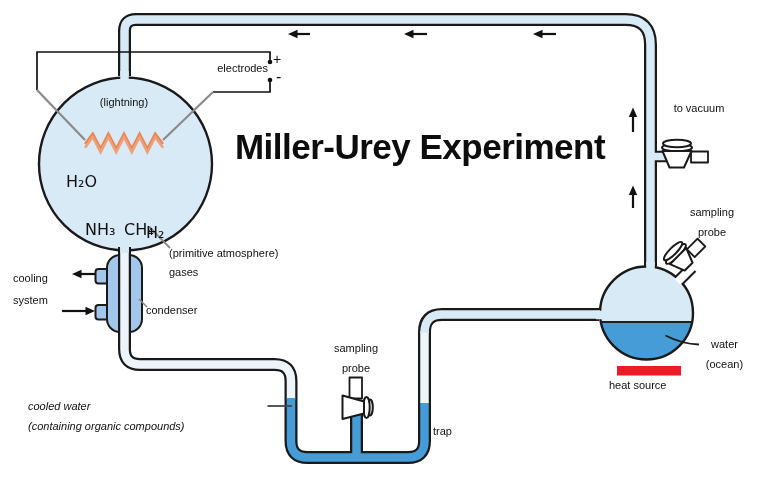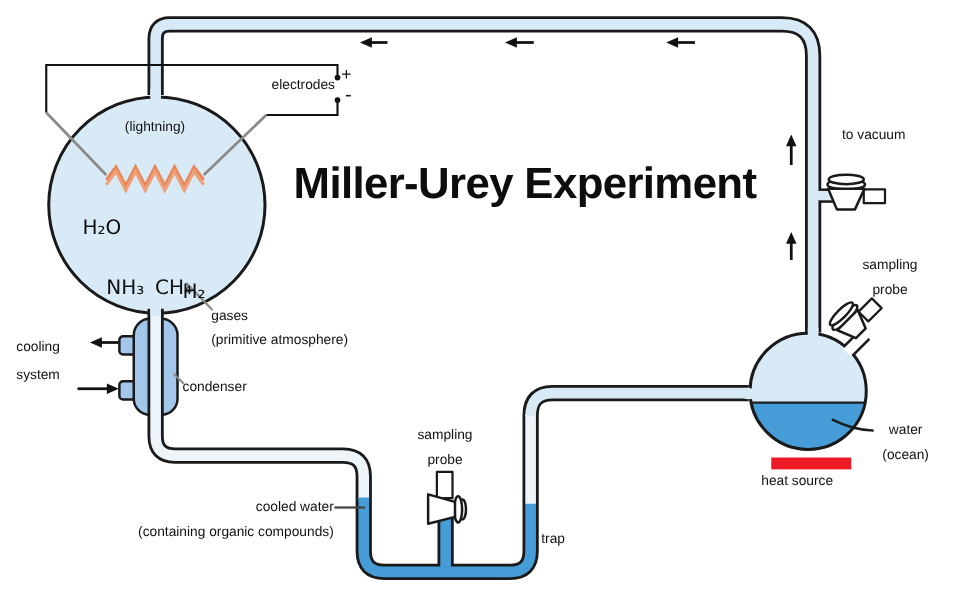--- a/index.html
+++ b/index.html
@@ -1,21 +1,21 @@
 <!DOCTYPE html>
 <html><head>
 <meta charset="utf-8">
 <style>
   html,body{margin:0;padding:0;background:#fff;}
   #stage{position:relative;width:768px;height:482px;background:#ffffff;overflow:hidden;
          font-family:"Liberation Sans","DejaVu Sans",sans-serif;color:#111;}
   #diagram-svg{position:absolute;left:0;top:0;}
   .lbl{position:absolute;font-size:11px;line-height:19px;color:#111;white-space:nowrap;}
   .center{text-align:center;}
-  .right{text-align:right;}
+  .right{font-style:italic;}
   .formula{font-family:"DejaVu Sans",sans-serif;font-size:16px;}
   #title{position:absolute;left:210px;top:127px;width:420px;text-align:center;
          font-size:35px;font-weight:bold;letter-spacing:-0.5px;color:#0d0d0d;}
   #lbl-electrodes{left:178px;top:59px;width:90px;text-align:right;}
   #lbl-plus{left:273px;top:50px;font-size:14px;}
   #lbl-minus{left:276px;top:67px;font-size:16px;}
   #lbl-spark{left:45px;top:93px;width:158px;line-height:19px;}
   #lbl-h2o{left:66px;top:172px;}
   #lbl-ch4{left:124px;top:178px;margin-top:42px;}
   #lbl-nh3{left:85px;top:200px;margin-top:20px;}
@@ -165,22 +165,22 @@
   <div class="lbl center" id="lbl-spark">
     <div>(lightning)</div>
   </div>
 
   <div class="lbl formula" id="lbl-h2o">H₂O</div>
   <div class="lbl formula" id="lbl-ch4">CH₄</div>
   <div class="lbl formula" id="lbl-nh3">NH₃</div>
   <div class="lbl formula" id="lbl-h2">H₂</div>
 
   <div class="lbl" id="lbl-gases">
+    <div>(primitive atmosphere)</div>
     <div>gases</div>
-    <div>(primitive atmosphere)</div>
   </div>
 
   <div class="lbl" id="lbl-cooling">
     <div>cooling</div>
     <div>system</div>
   </div>
 
   <div class="lbl" id="lbl-condenser">condenser</div>
 
   <div class="lbl right" id="lbl-cooled">

